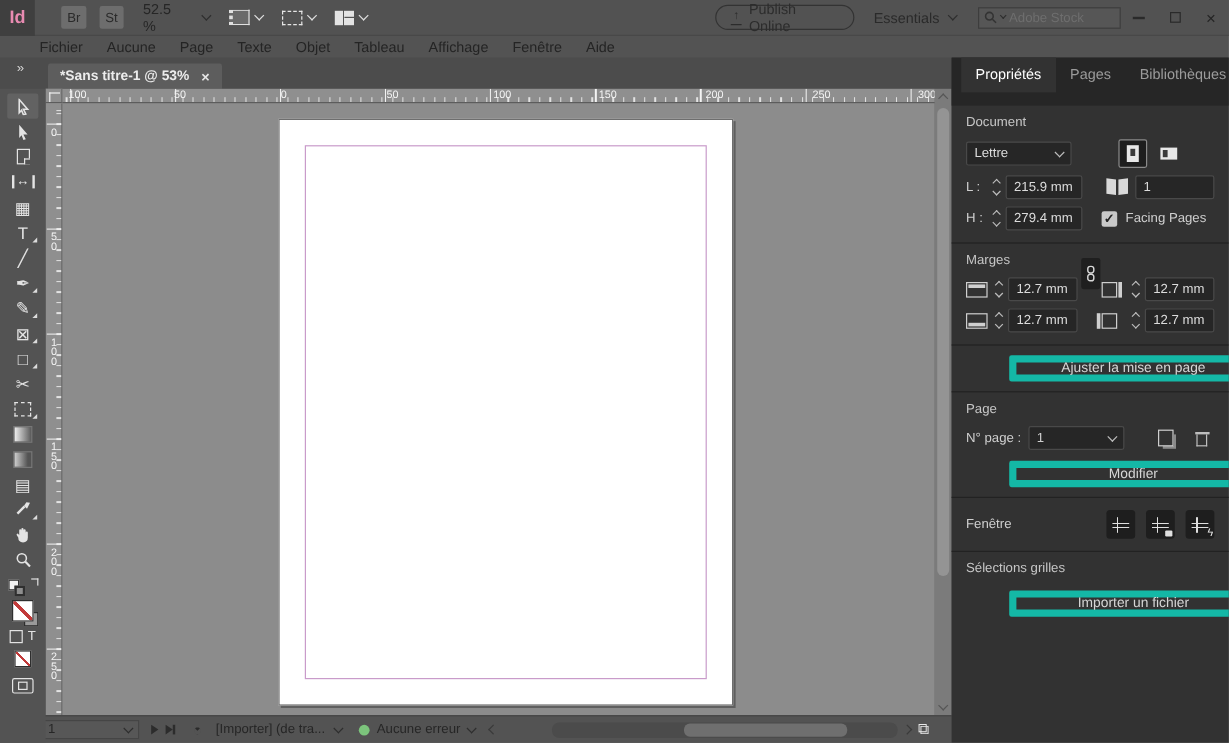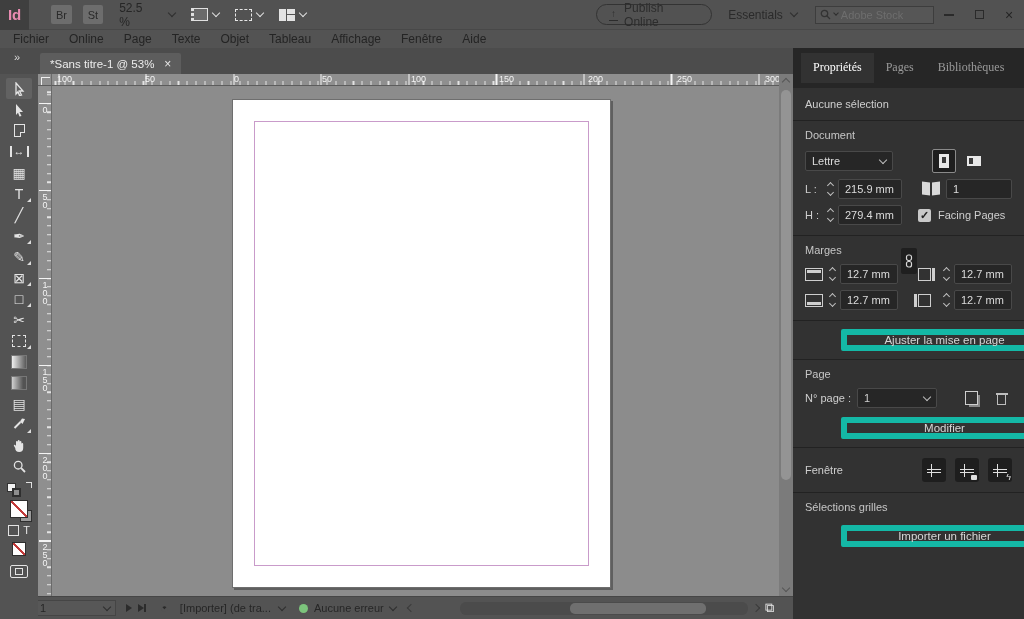--- a/index.html
+++ b/index.html
@@ -24,27 +24,27 @@
   .stock-search { margin-left:18px; width:122px; height:18px; border:1px solid #3d3d3d; display:flex; align-items:center; padding:0 4px; gap:3px; background:#565656; }
   .stock-search svg { flex:none; }
   .stock-search input { border:none; outline:none; background:transparent; width:80px; font-size:11px; color:#333; font-family:"Liberation Sans",sans-serif; }
   .stock-search input::placeholder { color:#6e6e6e; }
   .win-ctrls { margin-left:auto; display:flex; align-items:center; height:100%; }
   .win-btn { width:30px; height:100%; display:flex; align-items:center; justify-content:center; color:#242424; font-size:14px; }
   .ic-min { width:10px; height:2px; background:#2a2a2a; }
   .ic-max { width:9px; height:9px; border:1.5px solid #2a2a2a; }
 
   
-  #menubar { position:absolute; left:0; top:30px; width:1024px; height:18px; display:flex; align-items:center; gap:0; padding-left:3px; }
+  #menubar { position:absolute; left:0; top:30px; width:1024px; height:18px; display:flex; align-items:center; gap:0; padding-left:23px; }
   .menu-item { padding:0 10px; color:#242424; font-size:12px; }
 
   
   #tabstrip { position:absolute; left:0; top:48px; width:793px; height:26px; background:#4c4c4c; }
   .collapse-ic { position:absolute; left:14px; top:3px; color:#d8d8d8; font-size:11px; }
-  .doc-tab { position:absolute; left:40px; top:5px; height:21px; background:#5d5d5d; display:flex; align-items:center; gap:10px; padding:0 10px; color:#ececec; font-size:11.5px; border-radius:2px 2px 0 0; }
+  .doc-tab { position:absolute; left:40px; top:5px; height:21px; background:#5d5d5d; display:flex; align-items:center; gap:10px; padding:0 10px; color:#ececec; font-size:11.5px; border-radius:2px 2px 0 0;font-weight:bold; }
   .doc-tab .close { color:#e6e6e6; font-size:12px; }
 
   
   #toolbar { position:absolute; left:0; top:74px; width:38px; bottom:0; background:#535353; z-index:5; display:flex; flex-direction:column; align-items:center; padding-top:4px; }
   .tool { width:26px; height:21px; display:flex; align-items:center; justify-content:center; color:#e4e4e4; font-size:14px; line-height:1; position:relative; flex:none; }
   .tool.active { background:#626262; border-radius:2px; }
   .tool.fly::after { content:""; position:absolute; right:1px; bottom:2px; width:0; height:0; border-bottom:4px solid #dcdcdc; border-left:4px solid transparent; }
   .grad-sw { width:16px; height:14px; background:linear-gradient(90deg,#efefef,#5a5a5a); border:1px solid #777; }
   .grad-sw.feather { background:linear-gradient(90deg,#cfcfcf,#535353 80%); }
   .dash-box { width:14px; height:12px; border:1px dashed #e4e4e4; }
@@ -98,21 +98,21 @@
   .err { margin-left:14px; display:flex; align-items:center; gap:6px; }
   .dot { width:9px; height:9px; border-radius:50%; background:#7cc47c; }
   .hs-left { margin-left:12px; width:6px; height:6px; border-left:1.5px solid #3a3a3a; border-bottom:1.5px solid #3a3a3a; transform:rotate(45deg); }
   #hscroll { position:absolute; left:460px; top:5px; width:288px; height:13px; background:#4b4b4b; border-radius:6px; }
   #hscroll .thumb { position:absolute; left:110px; top:1px; width:136px; height:11px; background:#6f6f6f; border-radius:5px; }
   .hs-right { position:absolute; left:753px; top:8px; width:6px; height:6px; border-right:1.5px solid #3a3a3a; border-top:1.5px solid #3a3a3a; transform:rotate(45deg); }
   .spread-ic { position:absolute; left:765px; top:3px; color:#e8e8e8; font-size:13px; }
 
   
   #panel { position:absolute; left:793px; top:48px; width:231px; height:571px; background:#323232; color:#cfcfcf; font-size:11px; }
-  #panel-tabs { height:40px; background:#262626; display:flex; align-items:center; padding-left:8px;font-family:Liberation Serif, serif; }
+  #panel-tabs { height:40px; background:#262626; display:flex; align-items:flex-start; padding-left:8px; }
   .ptab { padding:7px 12px 8px; color:#9b9b9b; font-size:12px; }
   .ptab.active { background:#323232; color:#ffffff; }
   .p-sec { padding:8px 12px; border-bottom:1px solid #222; }
   .p-label { color:#c6c6c6; margin-bottom:8px; }
   .p-row { display:flex; align-items:center; margin-bottom:6px; }
   .field { background:#262626; border:1px solid #494949; border-radius:2px; color:#dcdcdc; height:20px; display:flex; align-items:center; padding:0 6px; }
   .stepper { width:11px; height:20px; display:flex; flex-direction:column; align-items:center; justify-content:center; gap:2px; margin-right:2px; }
   .stp { width:5px; height:5px; border-right:1px solid #bdbdbd; border-bottom:1px solid #bdbdbd; }
   .stp.up { transform:rotate(-135deg); }
   .stp.dn { transform:rotate(45deg); }
@@ -205,21 +205,21 @@
         <span class="ic-max"></span>
       </div>
     <div class="win-btn">
         <span>×</span>
       </div>
   </div>
 </div>
 
 <div id="menubar">
   <span class="menu-item">Fichier</span>
-  <span class="menu-item">Online</span>
+  <span class="menu-item">Aucune</span>
   <span class="menu-item">Page</span>
   <span class="menu-item">Texte</span>
   <span class="menu-item">Objet</span>
   <span class="menu-item">Tableau</span>
   <span class="menu-item">Affichage</span>
   <span class="menu-item">Fenêtre</span>
   <span class="menu-item">Aide</span>
 </div>
 
 <div id="tabstrip">
@@ -392,23 +392,20 @@
   <span class="spread-ic">⧉</span>
 </div>
 
 <div id="panel">
   <div id="panel-tabs">
     <span class="ptab active">Propriétés</span>
     <span class="ptab">Pages</span>
     <span class="ptab">Bibliothèques</span>
   </div>
 
-  <div class="p-sec" style="padding:10px 12px">
-    <span>Aucune sélection</span>
-  </div>
 
   <div class="p-sec">
     <div class="p-label">Document</div>
     <div class="p-row" style="justify-content:space-between">
       <div class="field dd">
         <span>Lettre</span>
         <span class="cv"></span>
       </div>
       <div style="display:flex;gap:6px;margin-right:26px">
         <span class="orient-btn active">

